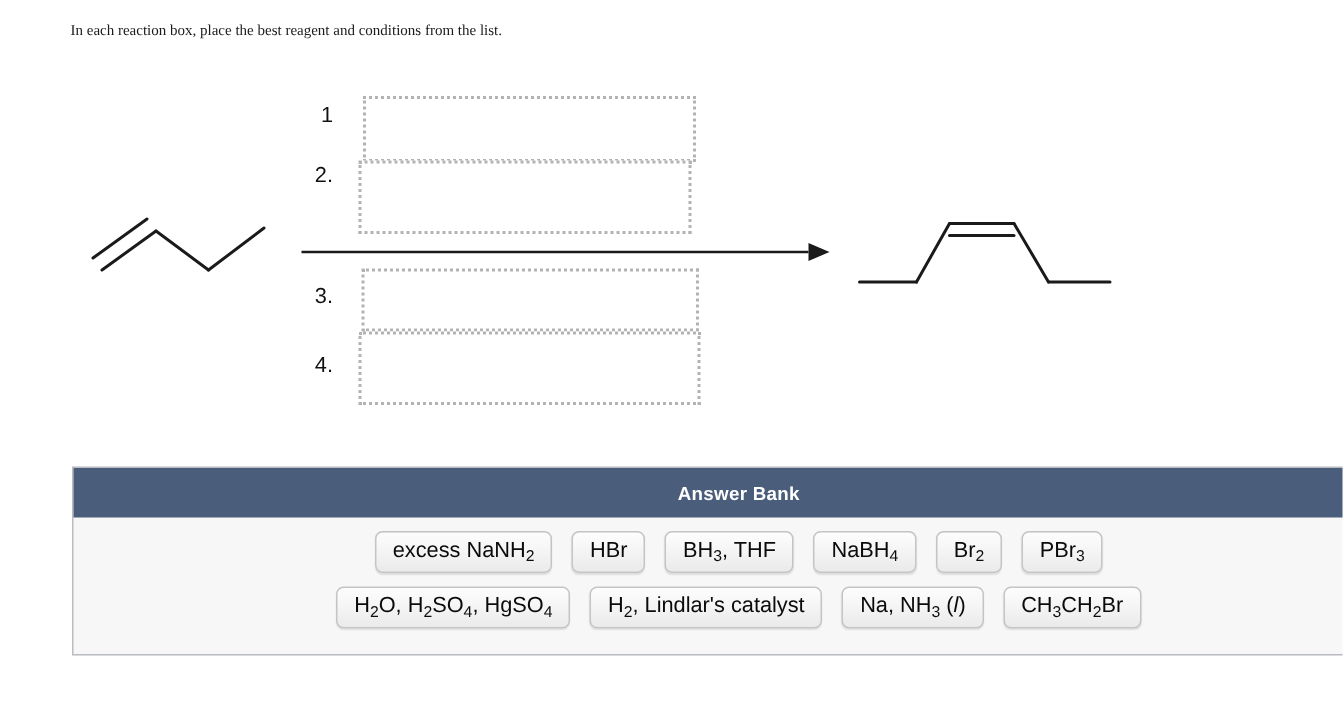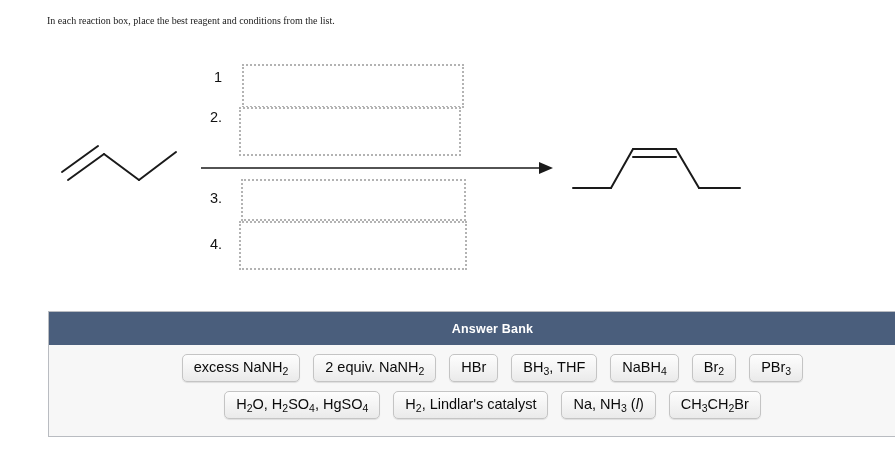--- a/index.html
+++ b/index.html
@@ -164,21 +164,20 @@
   <div class="drop-zone" id="zone-2"></div>
   <div class="drop-zone" id="zone-3"></div>
   <div class="drop-zone" id="zone-4"></div>
 </div>
 
 <div id="answer-bank">
   <div id="bank-header">Answer Bank</div>
   <div id="bank-body">
     <div class="chip-row" id="chip-row-1">
         <div class="chip">excess NaNH<sub>2</sub></div>
-        <div class="chip">2 equiv. NaNH<sub>2</sub></div>
         <div class="chip">HBr</div>
         <div class="chip">BH<sub>3</sub>, THF</div>
         <div class="chip">NaBH<sub>4</sub></div>
         <div class="chip">Br<sub>2</sub></div>
         <div class="chip">PBr<sub>3</sub></div>
       </div>
     <div class="chip-row" id="chip-row-2">
         <div class="chip">H<sub>2</sub>O, H<sub>2</sub>SO<sub>4</sub>, HgSO<sub>4</sub></div>
         <div class="chip">H<sub>2</sub>, Lindlar's catalyst</div>
         <div class="chip">Na, NH<sub>3</sub> (<span class="it">l</span>)</div>

